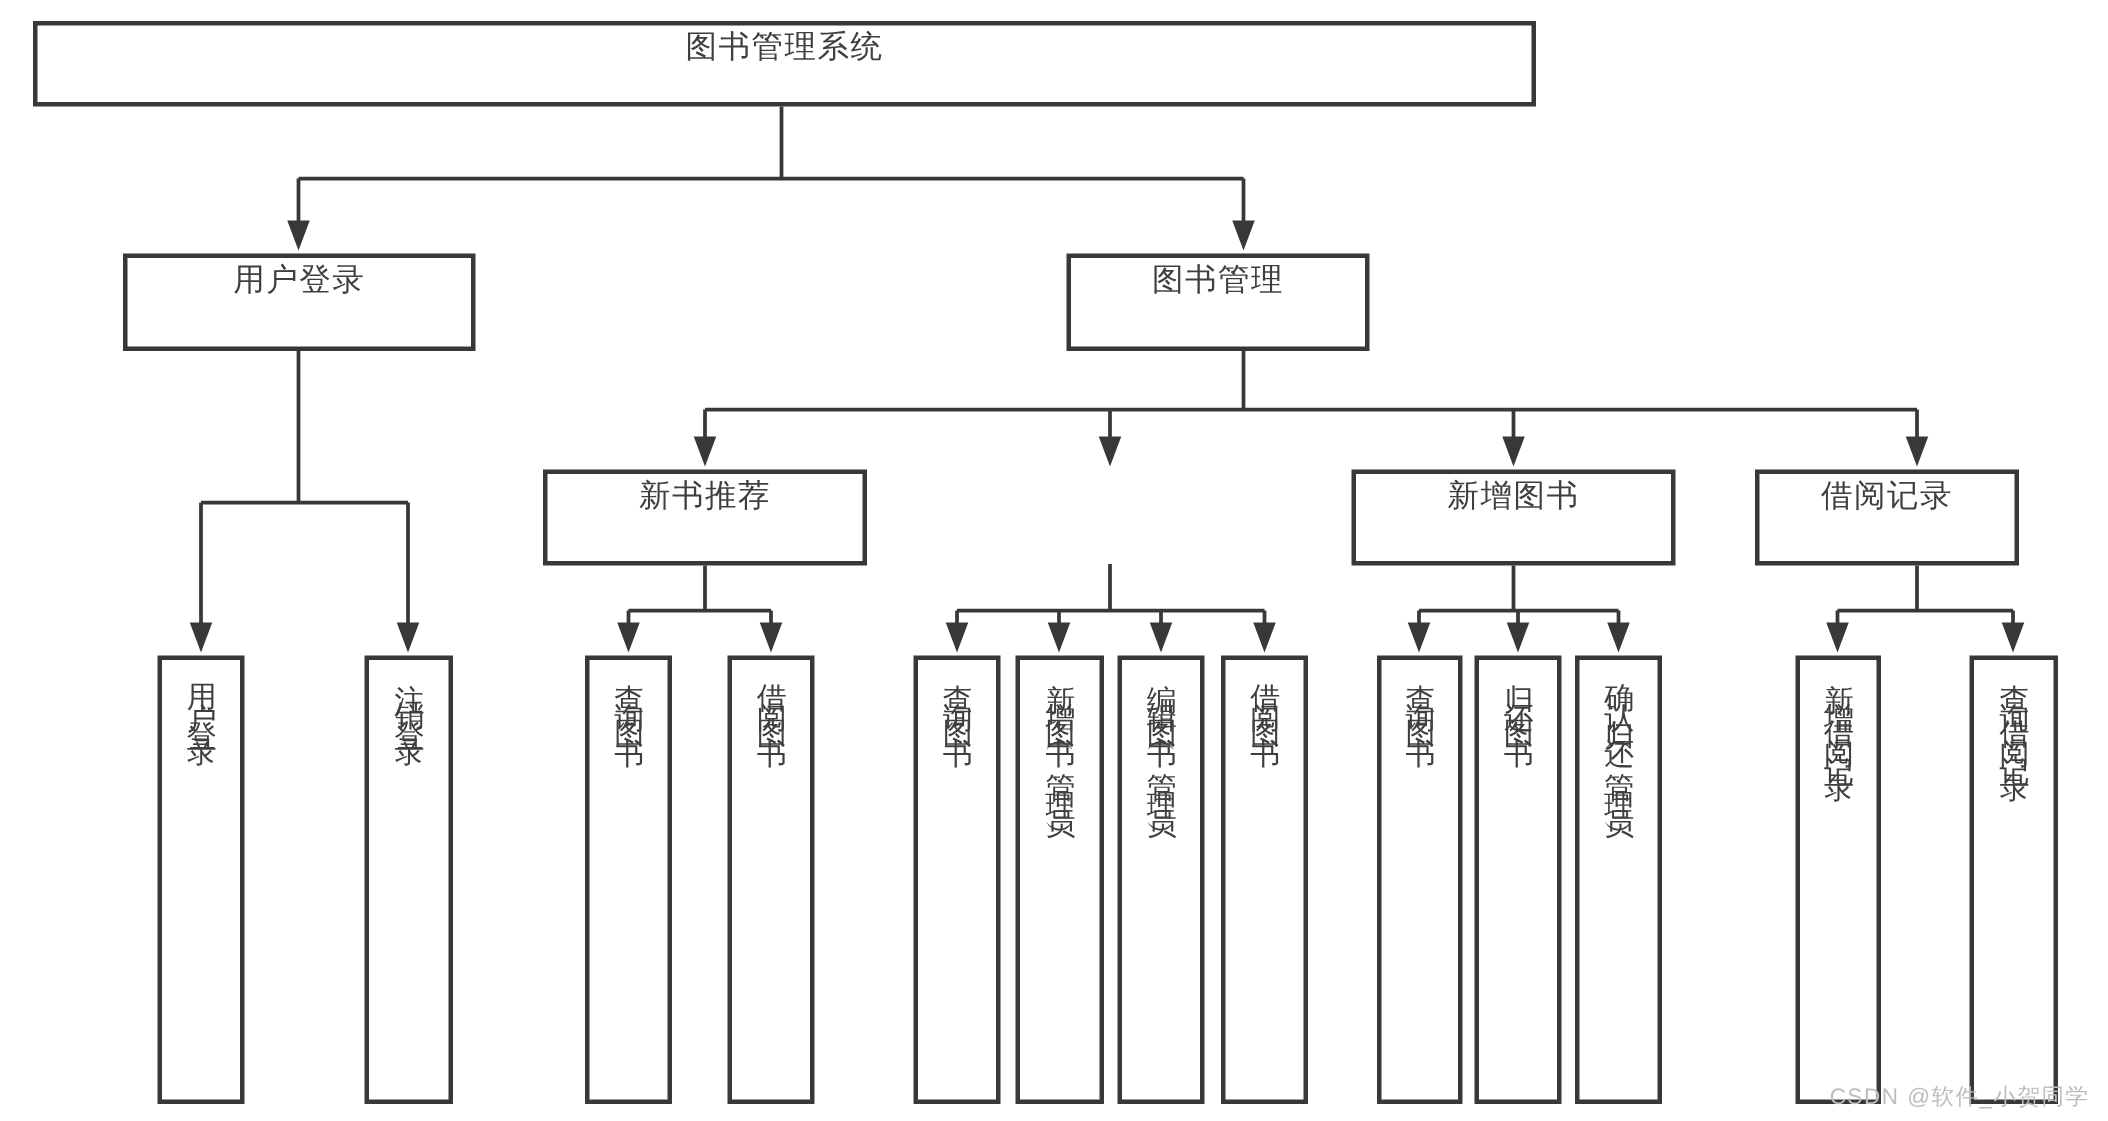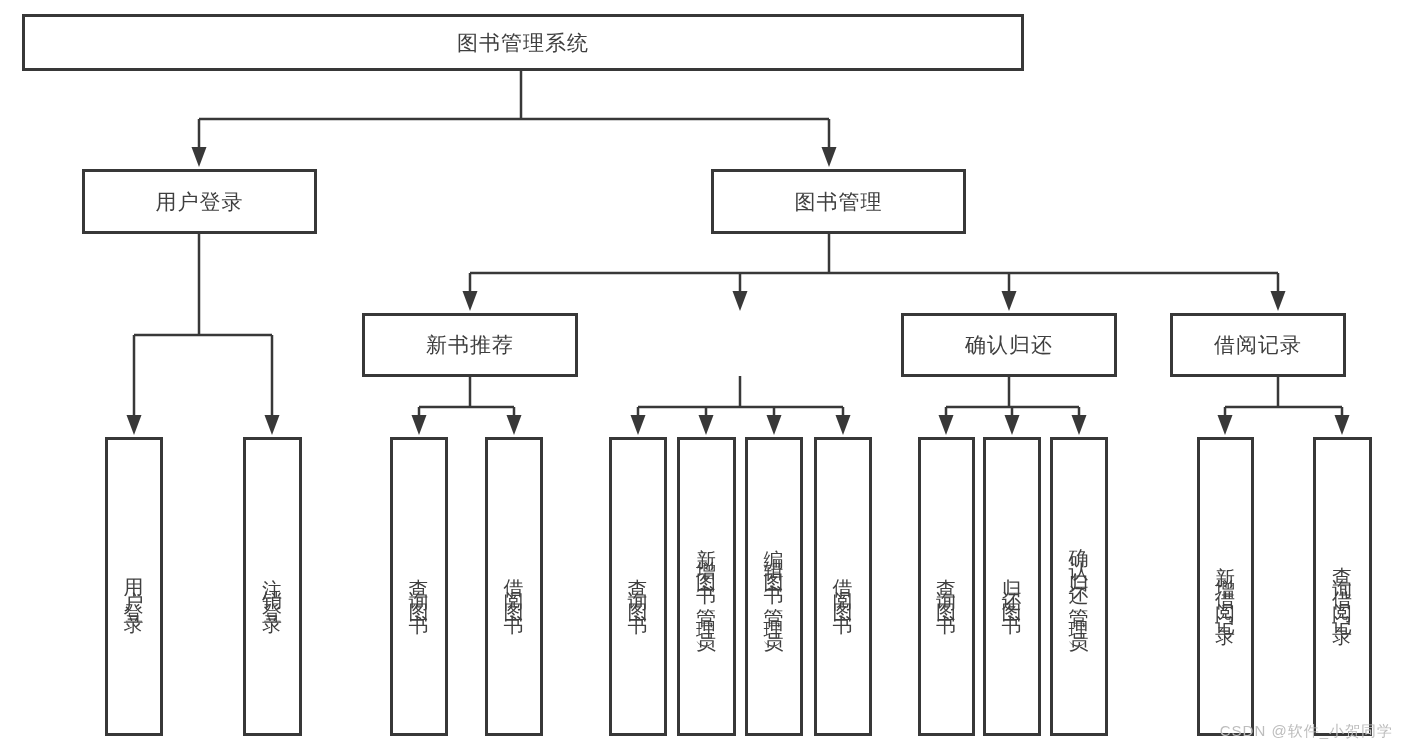--- a/index.html
+++ b/index.html
@@ -15,38 +15,38 @@
     background:var(--bg);
     font-family:"Liberation Sans","DejaVu Sans",sans-serif;
   }
   #stage{position:absolute;inset:0;width:1405px;height:747px;}
   #connectors{position:absolute;left:0;top:0;z-index:1;}
   .box{
     position:absolute;z-index:2;
     background:var(--boxbg);
     border:3px solid var(--line);
     box-sizing:border-box;
-    display:flex;align-items:center;justify-content:center;
+    display:flex;justify-content:center;
     color:var(--text);
   }
   .hbox{font-size:21px;letter-spacing:1px;white-space:nowrap;}
   .vbox{top:437px;height:299px;}
   .vtext{
     writing-mode:vertical-rl;
     text-orientation:mixed;
     font-size:20px;
     line-height:1;
     letter-spacing:12px;
     color:var(--text);
   }
   
   #n-root{left:22px;top:14px;width:1002px;height:57px;}
   
   #n-user-login{left:82px;top:169px;width:235px;height:65px;}
-  #n-book-mgmt{left:711px;top:169px;width:255px;height:65px;}
+  #n-book-mgmt{left:711px;top:169px;width:202px;height:65px;}
   
   #n-new-book-rec{left:362px;top:313px;width:216px;height:64px;}
   #n-book-borrow{left:632px;top:313px;width:216px;height:64px;}
   #n-current-borrow{left:901px;top:313px;width:216px;height:64px;}
   #n-borrow-record{left:1170px;top:313px;width:176px;height:64px;}
   
   #n-login{left:105px;width:58px;}
   #n-logout{left:243px;width:59px;}
   #n-nbr-query{left:390px;width:58px;}
   #n-nbr-borrow{left:485px;width:58px;}
@@ -111,21 +111,21 @@
     <span>用户登录</span>
   </div>
   <div class="box hbox" id="n-book-mgmt">
     <span>图书管理</span>
   </div>
 
   <div class="box hbox" id="n-new-book-rec">
     <span>新书推荐</span>
   </div>
   <div class="box hbox" id="n-current-borrow">
-    <span>确认归还</span>
+    <span>新增图书</span>
   </div>
   <div class="box hbox" id="n-borrow-record">
     <span>借阅记录</span>
   </div>
 
   <div class="box vbox" id="n-login">
     <span class="vtext">用户登录</span>
   </div>
   <div class="box vbox" id="n-logout">
     <span class="vtext">注销登录</span>

